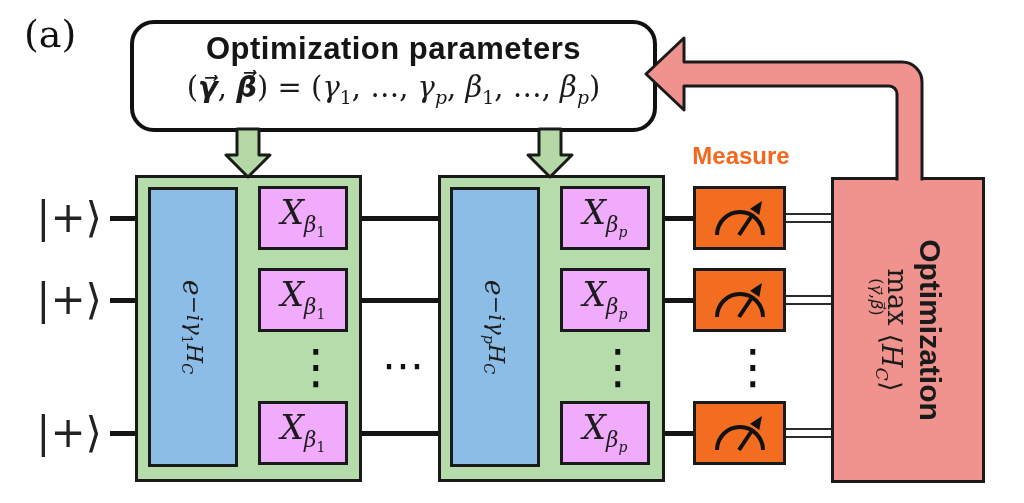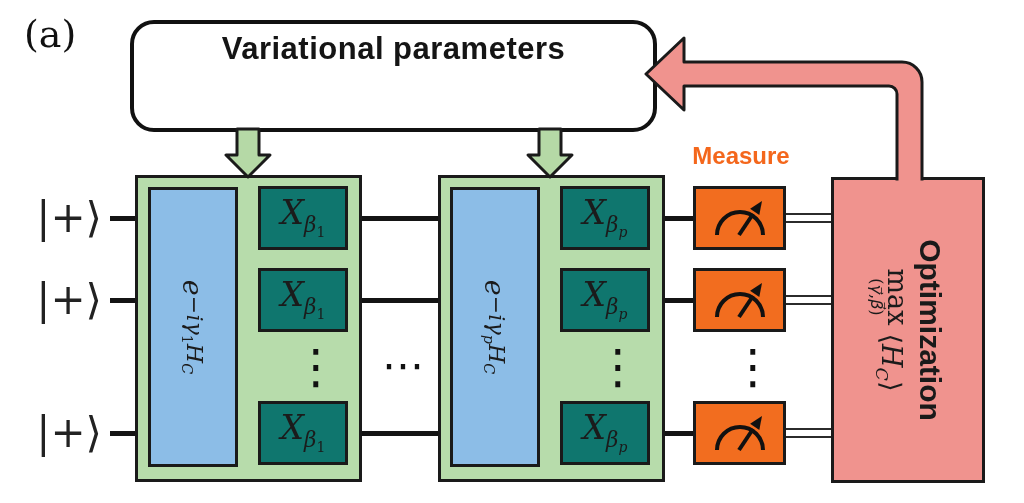--- a/index.html
+++ b/index.html
@@ -47,21 +47,21 @@
   .gate {
     position: absolute; width: 280px; height: 44px; z-index: 4;
     display: flex; align-items: center; justify-content: center;
     transform: rotate(90deg);
     font-family: "DejaVu Serif", serif; font-size: 27px; color: #1b1b1b;
     white-space: nowrap;
   }
   .gate sup { font-size: 0.82em; }
   .xbox {
     position: absolute; width: 90px; height: 64px;
-    background: #0f766e; border: 3px solid #1a1a1a; z-index: 3;
+    background: #f0abfc; border: 3px solid #1a1a1a; z-index: 3;
     display: flex; align-items: center; justify-content: center;
   }
   .xgate {
     font-family: "DejaVu Serif", serif; font-size: 33px; color: #1b1b1b; line-height: 1;
   }
   
   .measure-label {
     position: absolute; left: 668px; top: 142px; width: 146px; text-align: center;
     font-weight: bold; font-size: 24px; color: #f4671c; z-index: 4;
   }
@@ -111,21 +111,22 @@
 
   <div class="cwire" style="top:213px;"></div>
   <div class="cwire" style="top:295px;"></div>
   <div class="cwire" style="top:428px;"></div>
 
   <div class="qlabel" style="top:190px;">|+⟩</div>
   <div class="qlabel" style="top:272px;">|+⟩</div>
   <div class="qlabel" style="top:405px;">|+⟩</div>
 
   <div class="varbox">
-    <div class="vartitle">Variational parameters</div>
+    <div class="vartitle">Optimization parameters</div>
+    <div class="varformula">(<b><i>γ⃗</i></b>, <b><i>β⃗</i></b>) = (<i>γ</i><sub>1</sub>, …, <i>γ</i><sub><i>p</i></sub>, <i>β</i><sub>1</sub>, …, <i>β</i><sub><i>p</i></sub>)</div>
   </div>
 
   <div class="gblock" style="left:135px;"></div>
   <div class="bluebox" style="left:148px;"></div>
   <div class="gate" style="left:53px; top:305px;">
       <i>e</i>
       <sup>−<i>iγ</i><sub>1</sub><i>H</i><sub><i>C</i></sub></sup>
     </div>
   <div class="xbox" style="left:258px; top:186px;">
     <span class="xgate"><i>X</i><sub><i>β</i><sub>1</sub></sub></span>

